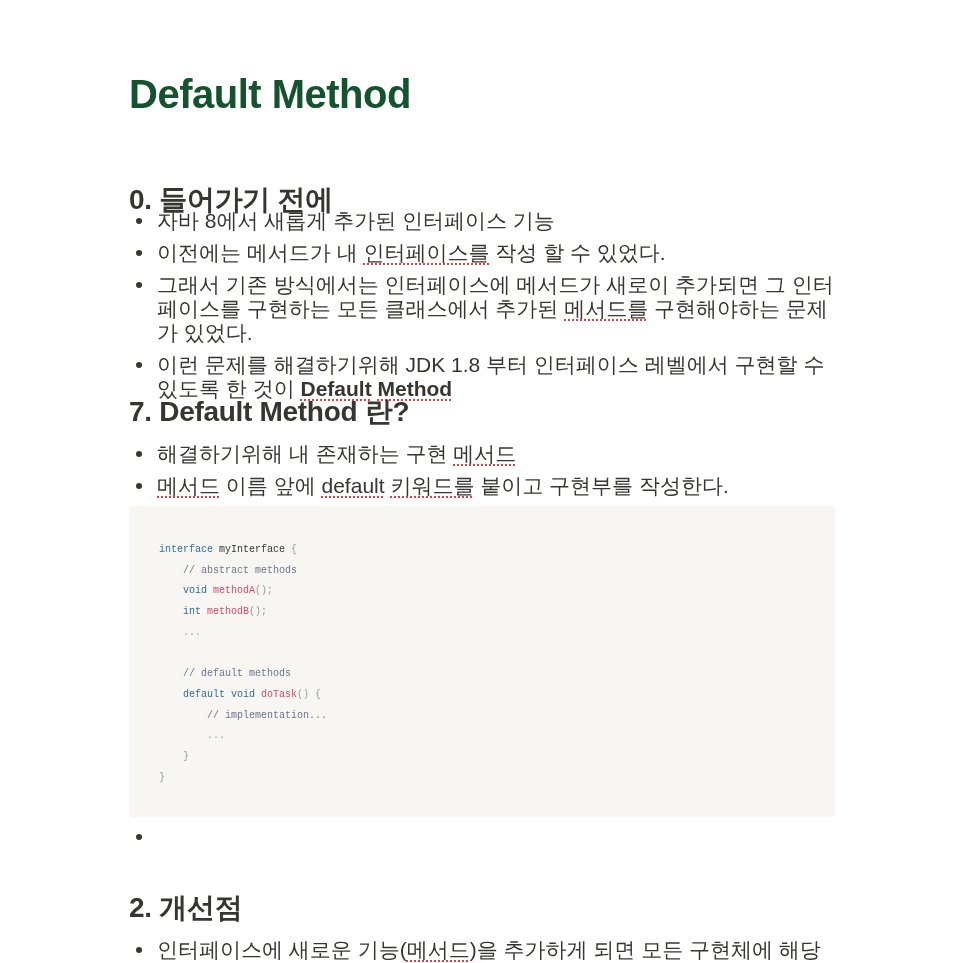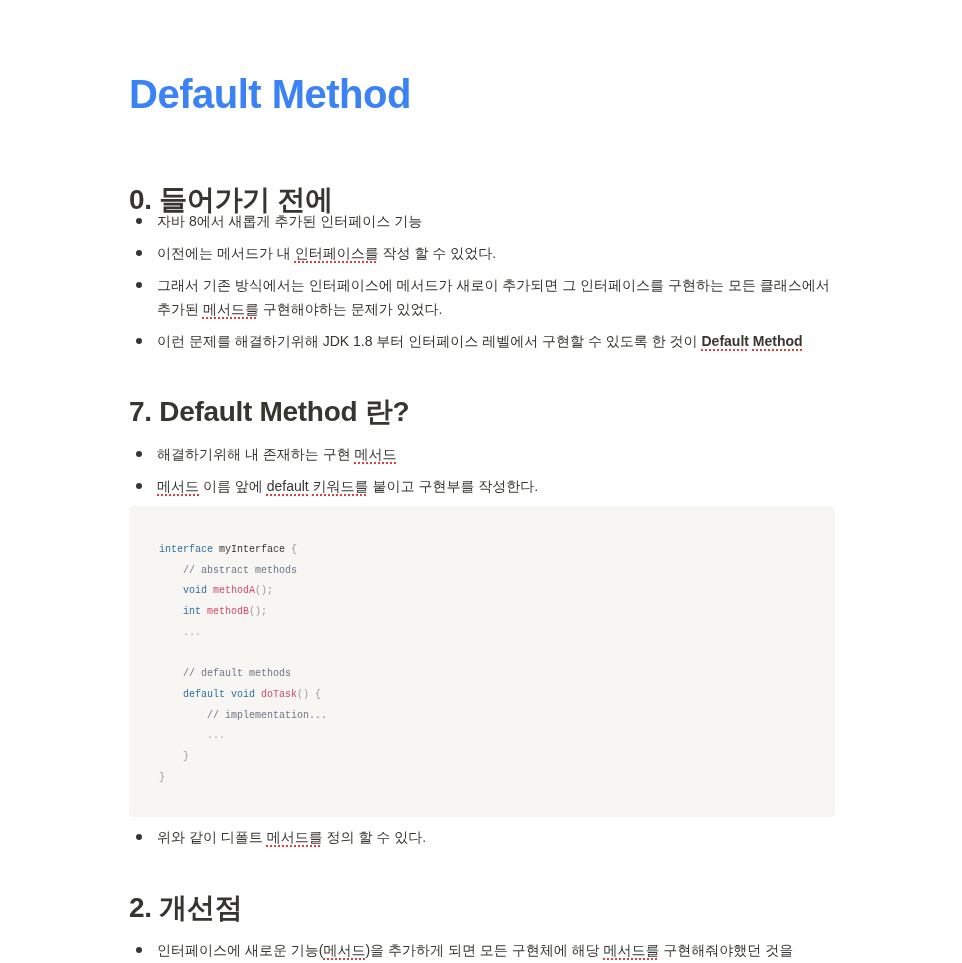--- a/index.html
+++ b/index.html
@@ -23,21 +23,21 @@
     }
     .page-title {
       position: absolute;
       left: 0;
       top: 68px;
       margin: 0;
       font-size: 40px;
       font-weight: 700;
       line-height: 52px;
       letter-spacing: -0.5px;
-      color: #3b82f6;
+      color: #14532d;
       white-space: nowrap;
     }
     .h2 {
       position: absolute;
       left: 0;
       margin: 0;
       font-size: 28px;
       font-weight: 700;
       line-height: 36px;
       letter-spacing: -0.3px;
@@ -48,21 +48,21 @@
       position: absolute;
       left: 0;
       width: 706px;
       margin: 0;
       padding: 0;
       list-style: none;
     }
     .bullet {
       position: relative;
       padding-left: 28px;
-      font-size: 14px;
+      font-size: 21px;
       line-height: 24px;
       color: #37352f;
       margin-bottom: 8px;
     }
     .bullet-dot {
       position: absolute;
       left: 7px;
       top: 9px;
       width: 6px;
       height: 6px;
@@ -130,21 +130,21 @@
 <span class="tk-id"></span>
 <span class="tk-cm">    // default methods</span>
 <span class="tk-id">    </span><span class="tk-kw">default</span><span class="tk-id"> </span><span class="tk-kw">void</span><span class="tk-id"> </span><span class="tk-fn">doTask</span><span class="tk-pn">() {</span>
 <span class="tk-cm">        // implementation...</span>
 <span class="tk-pn">        ...</span>
 <span class="tk-pn">    }</span>
 <span class="tk-pn">}</span></pre>
   </div>
 
   <ul class="bullets" style="top:825px;">
-    <li class="bullet"><span class="bullet-dot"></span><span class="bullet-text"><span>위와 같이 디폴트 </span><span class="spell">메서드를</span><span> 정의 할 수 있다.</span></span></li>
+    <li class="bullet"><span class="bullet-dot"></span></li>
   </ul>
 
   <h2 class="h2" style="top:890px;">2. 개선점</h2>
   <ul class="bullets" style="top:938px;">
     <li class="bullet"><span class="bullet-dot"></span><span class="bullet-text"><span>인터페이스에 새로운 기능(</span><span class="spell">메서드</span><span>)을 추가하게 되면 모든 구현체에 해당 </span><span class="spell">메서드를</span><span> 구현해줘야했던 것을</span></span></li>
   </ul>
 
 </div>
 
 </body></html>

